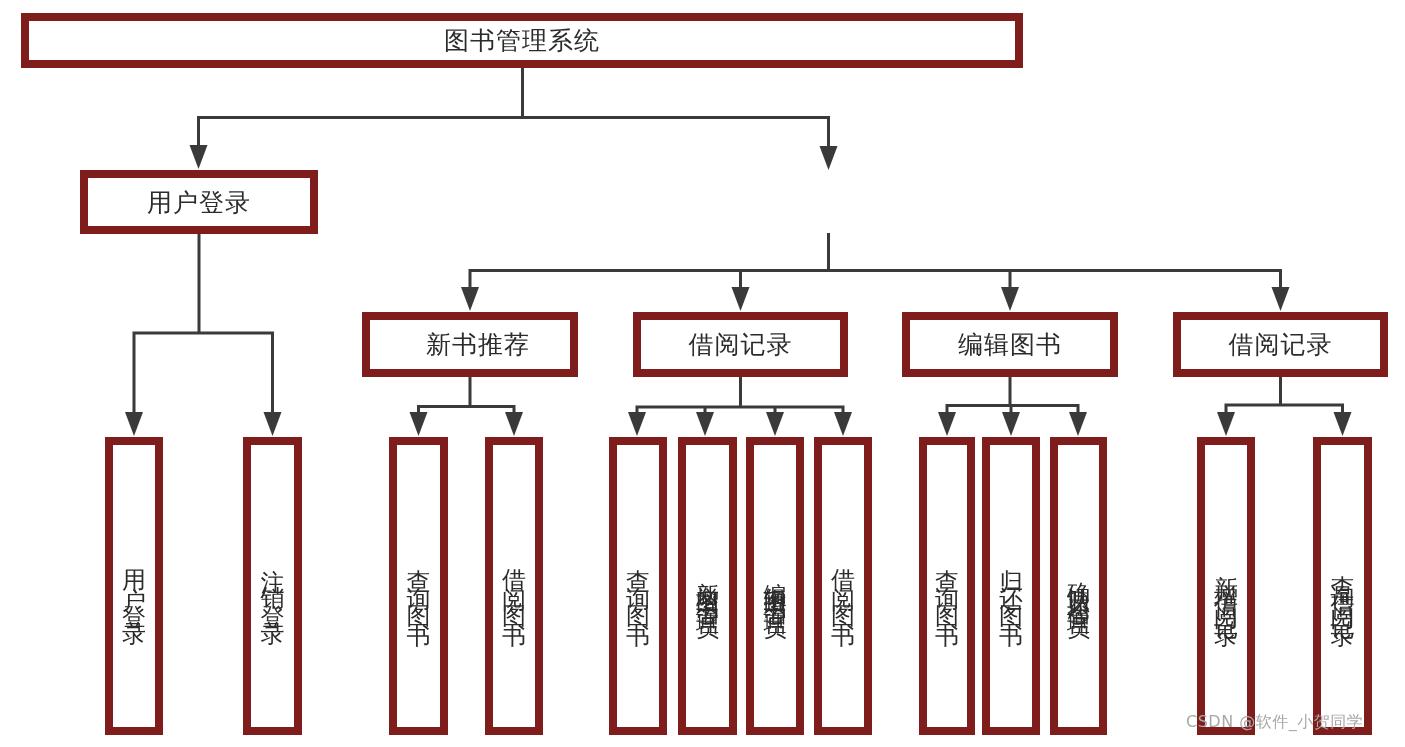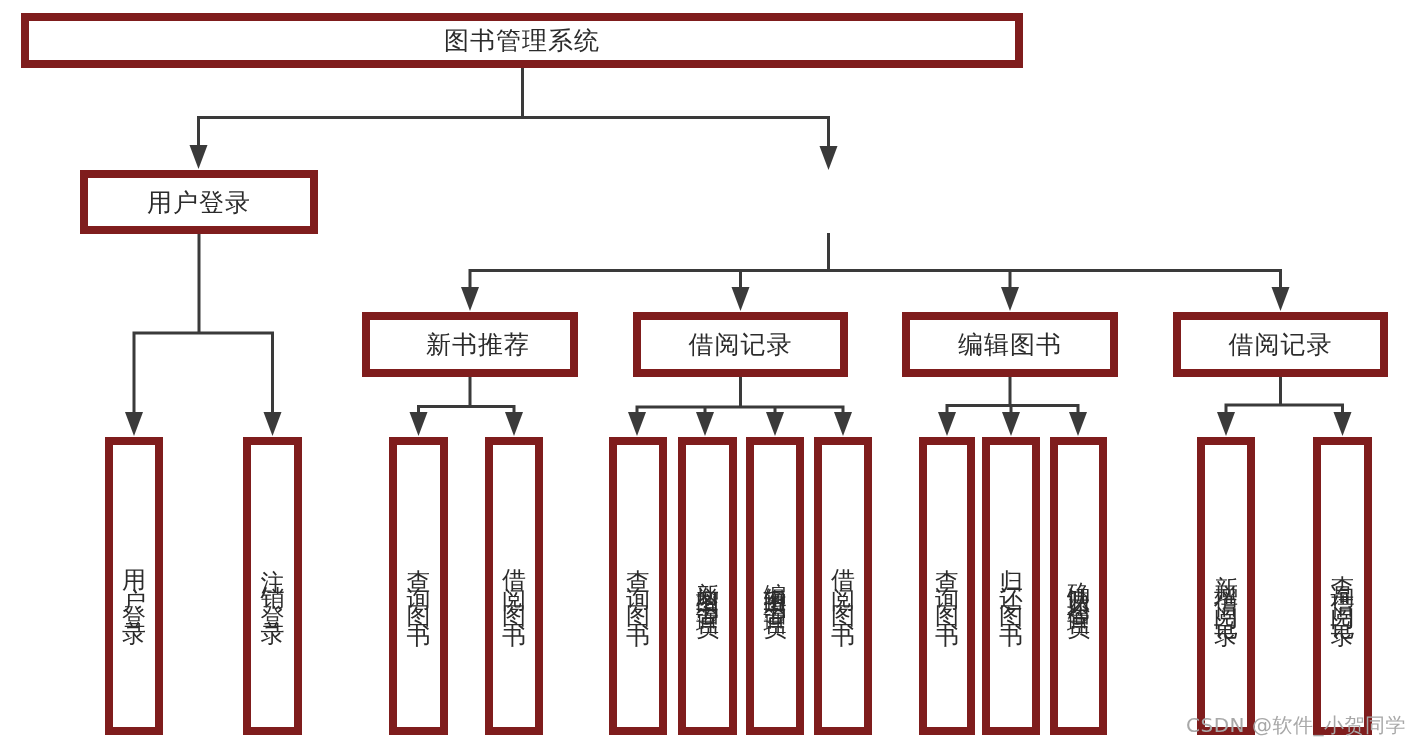--- a/index.html
+++ b/index.html
@@ -27,21 +27,21 @@
     text-orientation:mixed;
     font-size:24px;
     line-height:1;
   }
   .v4{letter-spacing:18px;}
   .v6{letter-spacing:10px;}
   .v9{font-size:23px;letter-spacing:5px;}
   .watermark{
     position:absolute;
     left:1186px;top:712px;
-    font-size:20px;
+    font-size:16px;
     color:#a8a8a8;
     white-space:nowrap;
     z-index:3;
     letter-spacing:0.5px;
   }
 </style>
 </head>
 <body>
 
 <div class="canvas">

